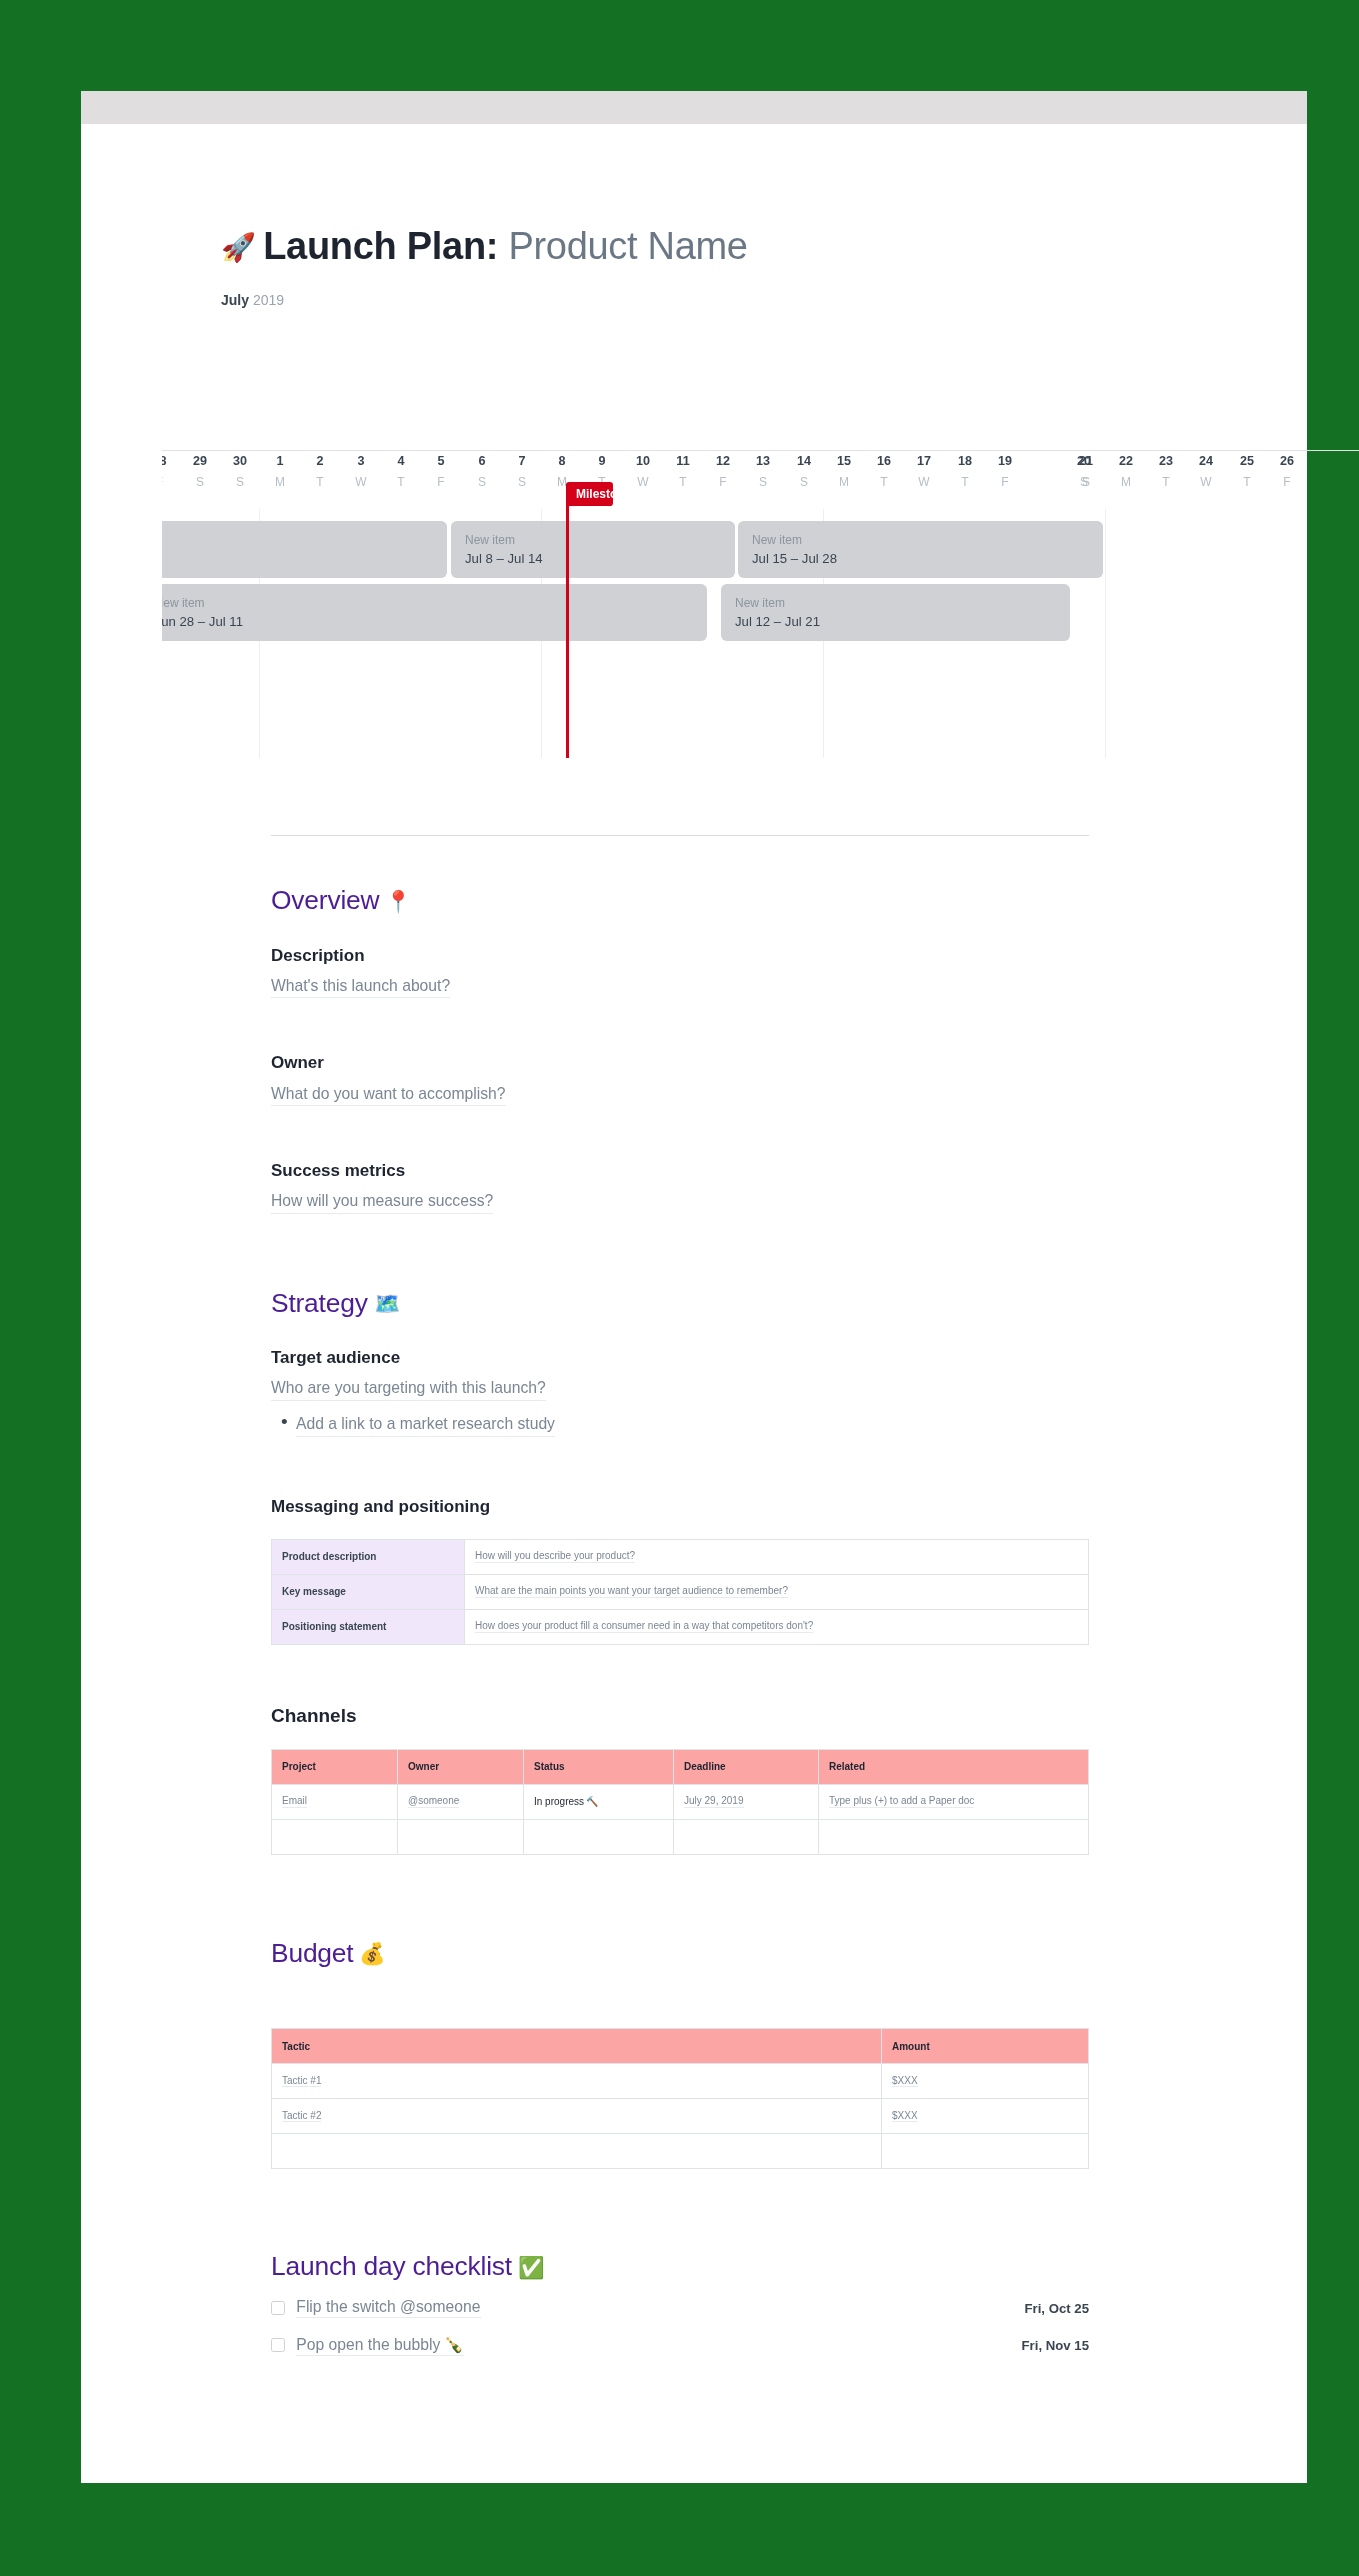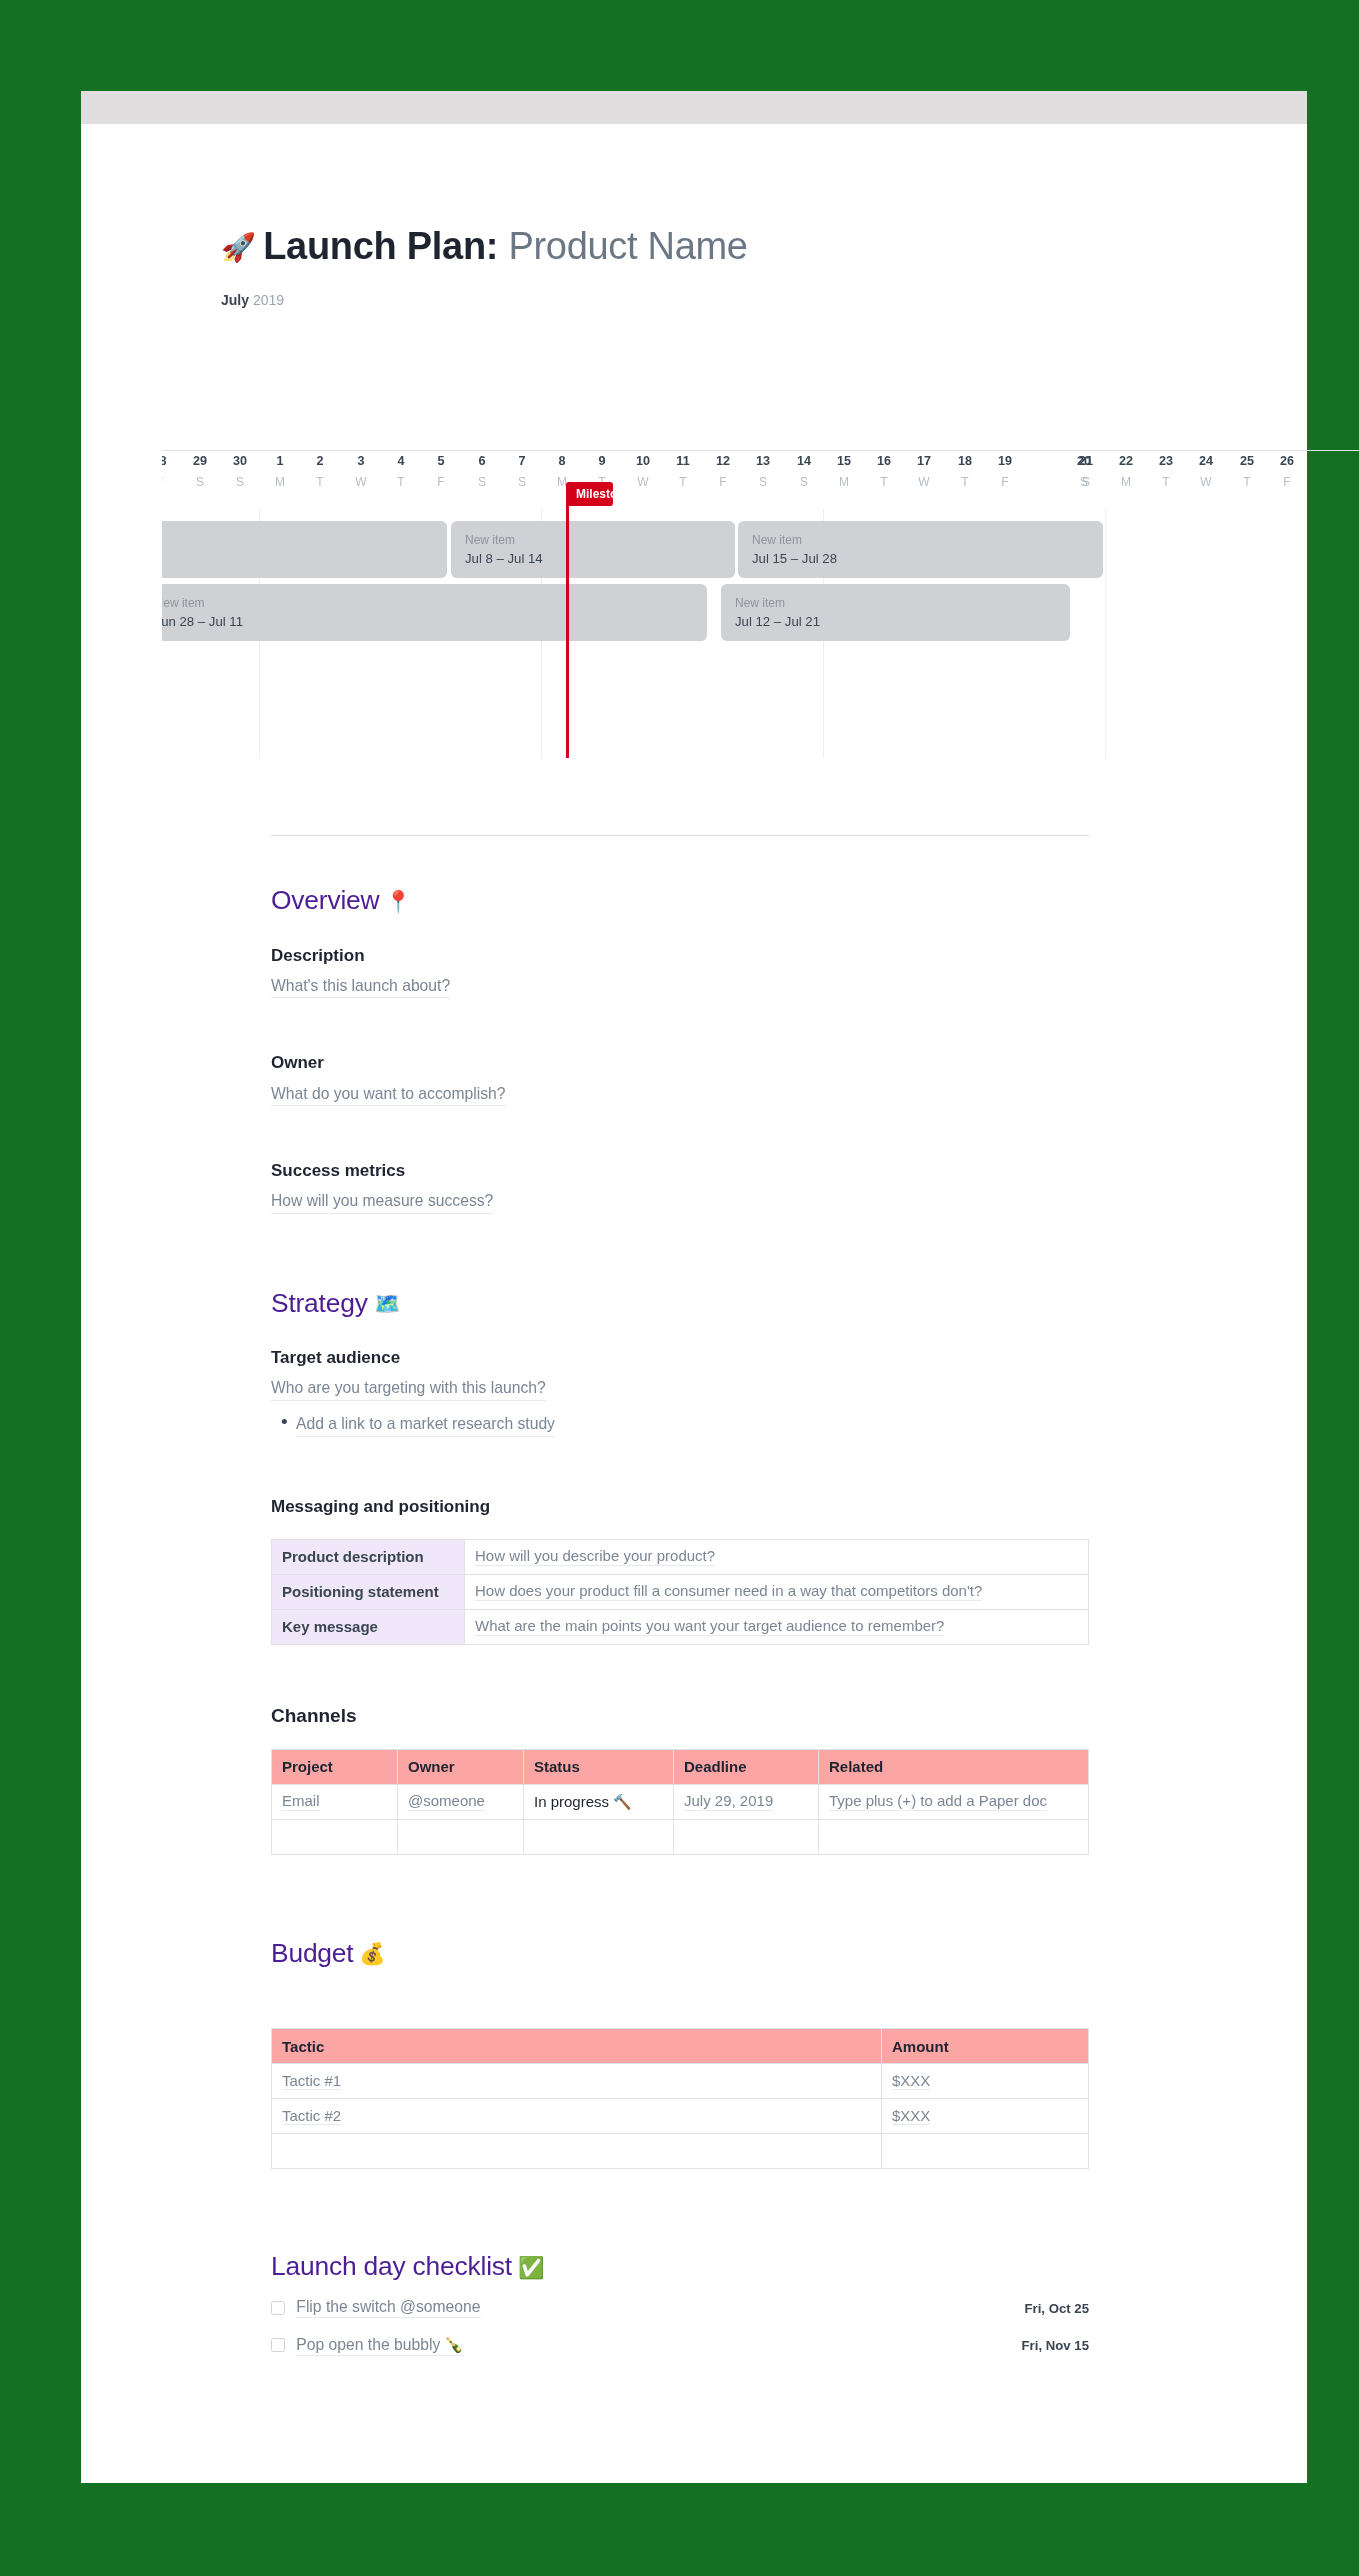--- a/index.html
+++ b/index.html
@@ -93,21 +93,21 @@
     font-size: 19px; color: #3a4552;
   }
 
   
   table.pt {
     border-collapse: collapse; margin-top: 21.4px;
     table-layout: fixed;
   }
   table.pt td, table.pt th {
     border: 1.3px solid #dfe3e8; padding: 7.6px 10px;
-    font-size: 15px; color: #3a4552; text-align: left;
+    font-size: 10px; color: #3a4552; text-align: left;
     vertical-align: middle; height: 35px;
   }
   table.pt th {
     background: #fca5a5; font-weight: 700; color: #1e2430;
   }
   td.rowhead { background: #f0e8fa; font-weight: 700; color: #1e2430; }
   .cellph {
     color: #7b8694; border-bottom: 1.3px solid #e7eaee;
     display: inline-block; padding-bottom: 0.6px;
   }
@@ -334,26 +334,26 @@
         <colgroup>
             <col style="width:193px;">
             <col>
           </colgroup>
         <tbody id="msg-body">
             <tr>
               <td class="rowhead">Product description</td>
               <td><span class="cellph">How will you describe your product?</span></td>
             </tr>
             <tr>
+              <td class="rowhead">Key message</td>
+              <td><span class="cellph">What are the main points you want your target audience to remember?</span></td>
+            </tr>
+            <tr>
               <td class="rowhead">Positioning statement</td>
               <td><span class="cellph">How does your product fill a consumer need in a way that competitors don't?</span></td>
-            </tr>
-            <tr>
-              <td class="rowhead">Key message</td>
-              <td><span class="cellph">What are the main points you want your target audience to remember?</span></td>
             </tr>
           </tbody>
       </table>
 
       <h2 class="sub" style="margin-top:60px; font-size:19px;">Channels</h2>
       <table class="pt" style="width:818px;">
         <colgroup>
             <col style="width:126px;">
             <col style="width:126px;">
             <col style="width:150px;">

